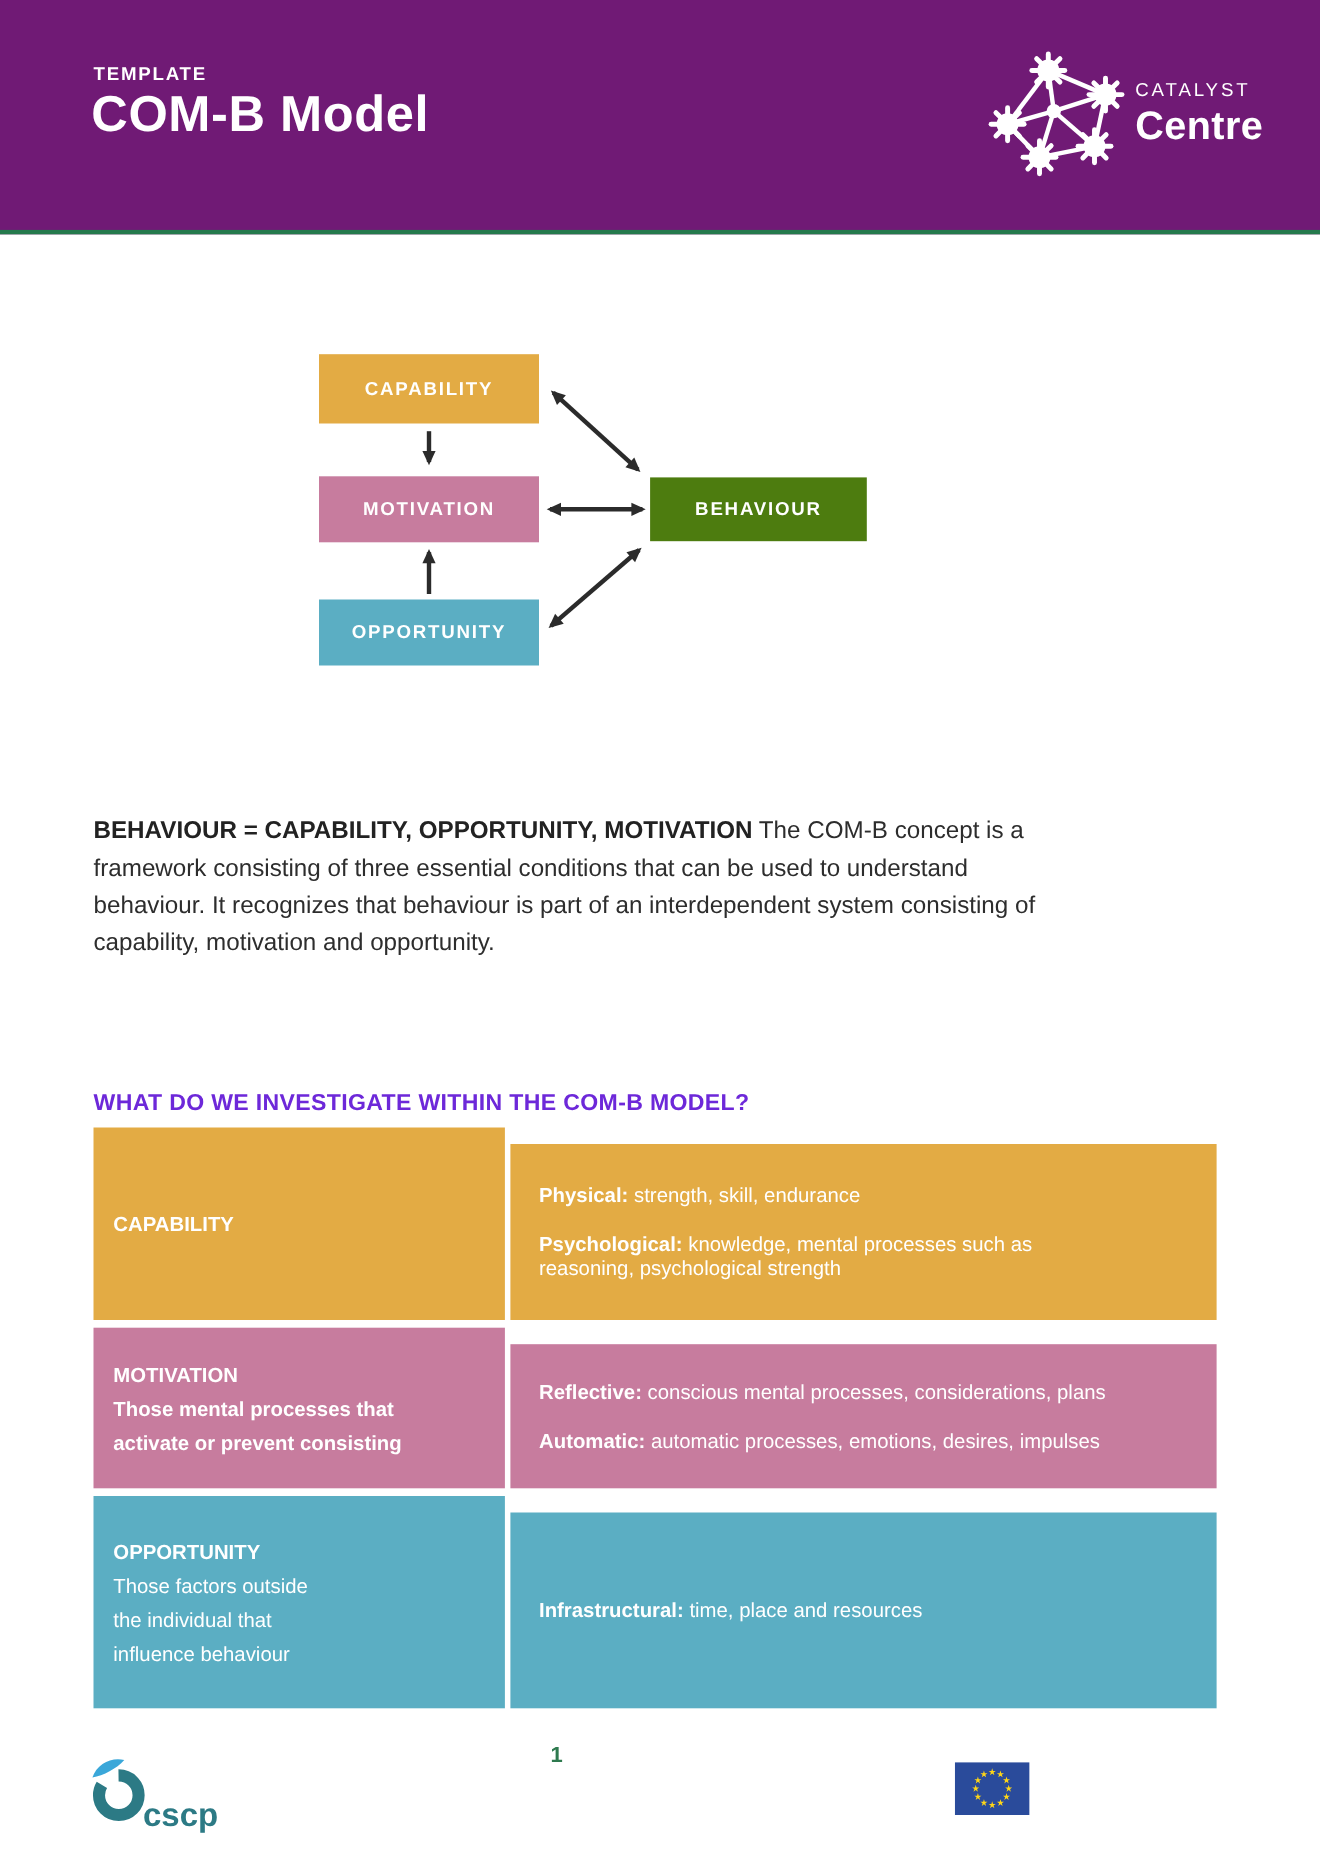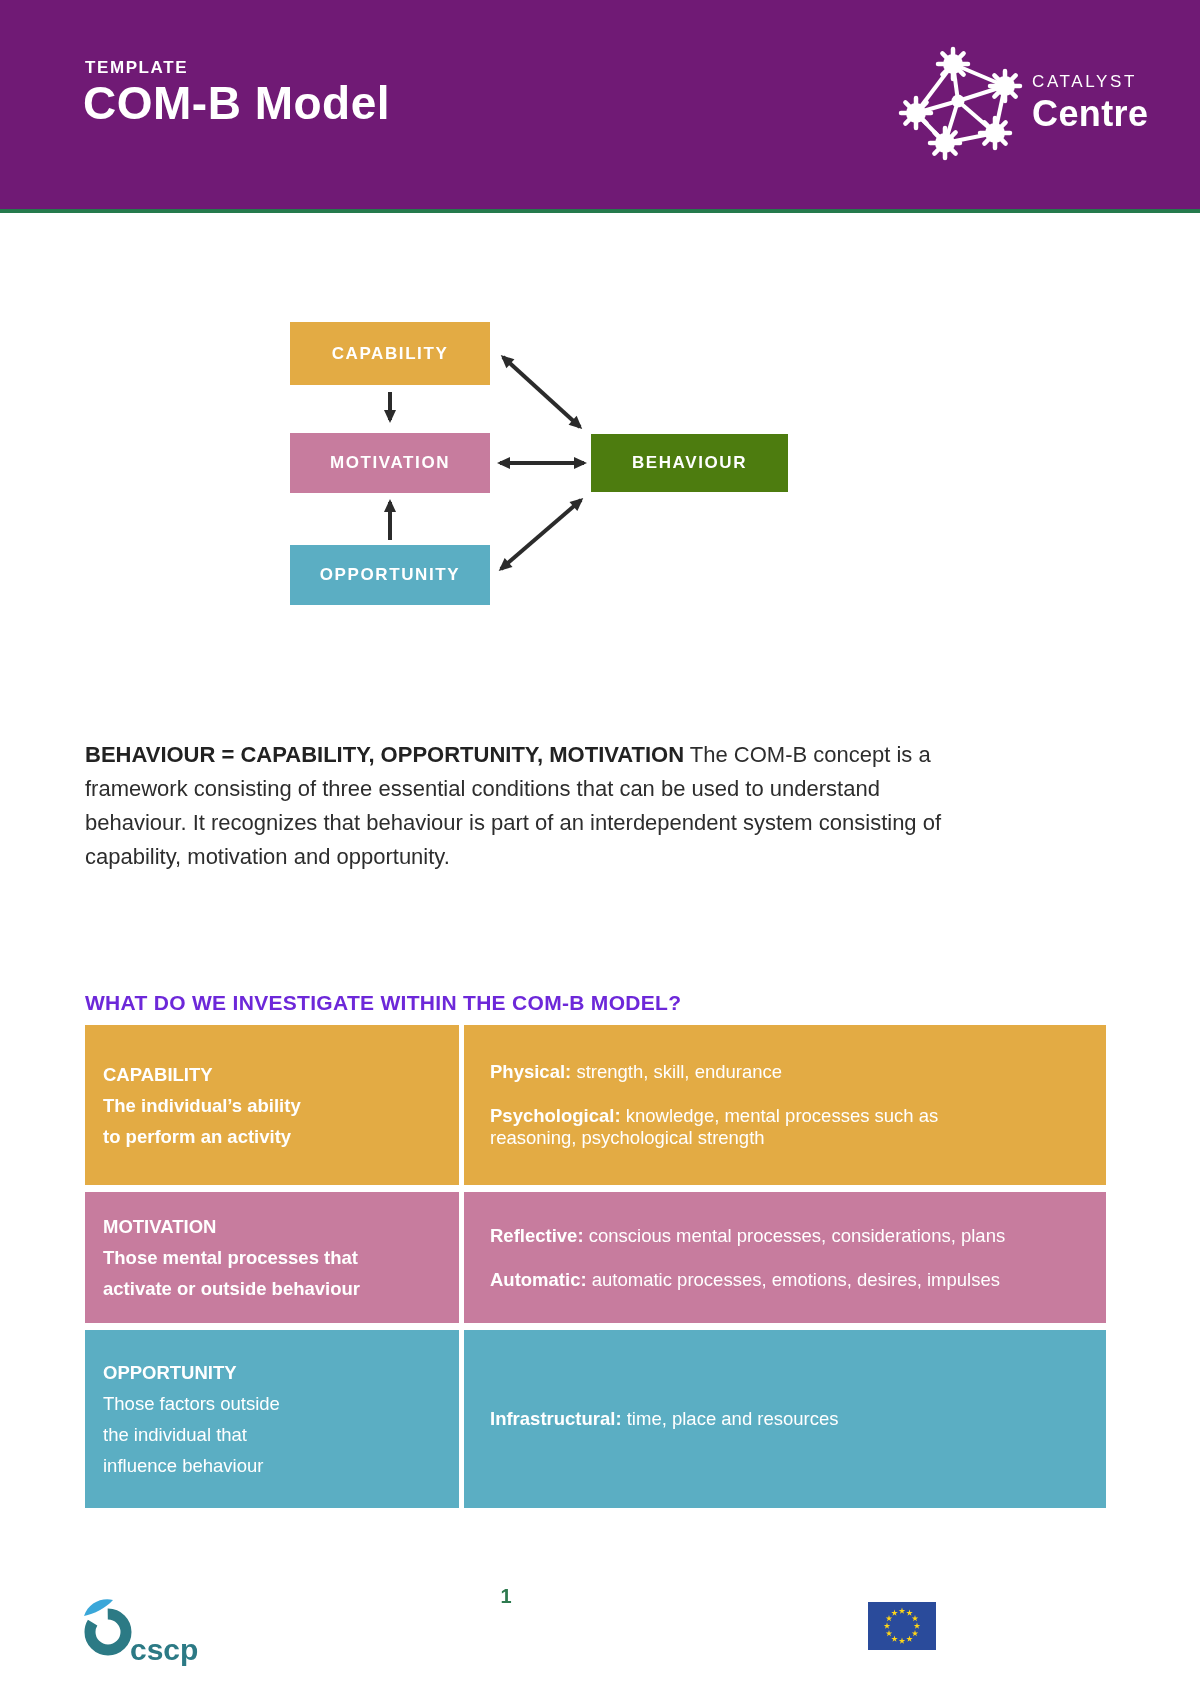--- a/index.html
+++ b/index.html
@@ -25,21 +25,21 @@
   .arrows{position:absolute;left:0;top:0;pointer-events:none;}
   
   .intro{position:absolute;left:85px;top:716px;width:880px;font-size:22px;line-height:34px;color:#2d2d2d;}
   .intro b{color:#222;}
   .section-heading{position:absolute;left:85px;top:974px;font-size:21px;font-weight:bold;color:#6d28d9;letter-spacing:0.3px;}
   
   .combtable{position:absolute;left:85px;top:1025px;width:1021px;display:grid;
              grid-template-columns:374px 1fr;column-gap:5px;row-gap:7px;}
   .cell{color:#fff;font-size:18.5px;display:flex;flex-direction:column;justify-content:center;box-sizing:border-box;}
   .cell-left{padding:16px 18px;line-height:31px;}
-  .cell-right{padding:20px 26px;gap:22px;}
+  .cell-right{padding:20px 26px;gap:22px;margin-top:15px;}
   .r-capability{background:#E3AB44;min-height:160px;}
   .r-motivation{background:#C77C9E;min-height:131px;}
   .r-opportunity{background:#5BAEC3;min-height:178px;}
   .cell-title{font-weight:bold;}
   .cell-sub{white-space:pre-line;}
   .sub-bold{font-weight:bold;}
   .item span{white-space:pre-line;}
   
   .cscp-logo{position:absolute;left:80px;top:1592px;}
   .page-num{position:absolute;left:490px;top:1585px;width:32px;text-align:center;
@@ -117,33 +117,31 @@
   </svg>
 
   <p class="intro"><b>BEHAVIOUR = CAPABILITY, OPPORTUNITY, MOTIVATION</b><span> The COM-B concept is a framework consisting of three essential conditions that can be used to understand behaviour. It recognizes that behaviour is part of an interdependent system consisting of capability, motivation and opportunity.</span></p>
 
   <h2 class="section-heading">WHAT DO WE INVESTIGATE WITHIN THE COM-B MODEL?</h2>
 
   <div class="combtable">
 
     <div class="cell cell-left r-capability">
       <div class="cell-title">CAPABILITY</div>
-      <div class="cell-sub sub-bold">The individual’s ability
-to perform an activity</div>
     </div>
     <div class="cell cell-right r-capability">
       <div class="item"><b>Physical:</b> <span>strength, skill, endurance</span></div>
       <div class="item"><b>Psychological:</b> <span>knowledge, mental processes such as
 reasoning, psychological strength</span></div>
     </div>
 
     <div class="cell cell-left r-motivation">
       <div class="cell-title">MOTIVATION</div>
       <div class="cell-sub sub-bold">Those mental processes that
-activate or outside behaviour</div>
+activate or prevent consisting</div>
     </div>
     <div class="cell cell-right r-motivation">
       <div class="item"><b>Reflective:</b> <span>conscious mental processes, considerations, plans</span></div>
       <div class="item"><b>Automatic:</b> <span>automatic processes, emotions, desires, impulses</span></div>
     </div>
 
     <div class="cell cell-left r-opportunity">
       <div class="cell-title">OPPORTUNITY</div>
       <div class="cell-sub">Those factors outside
 the individual that

